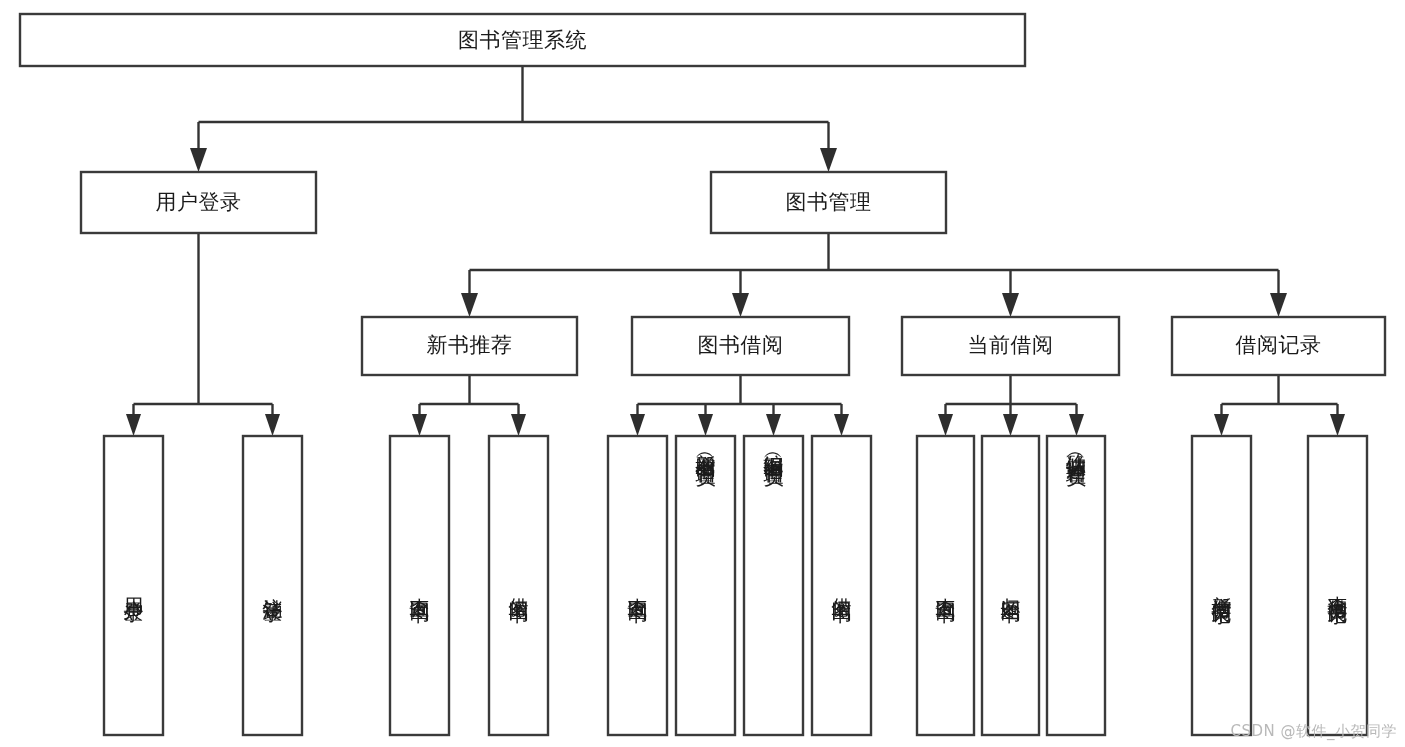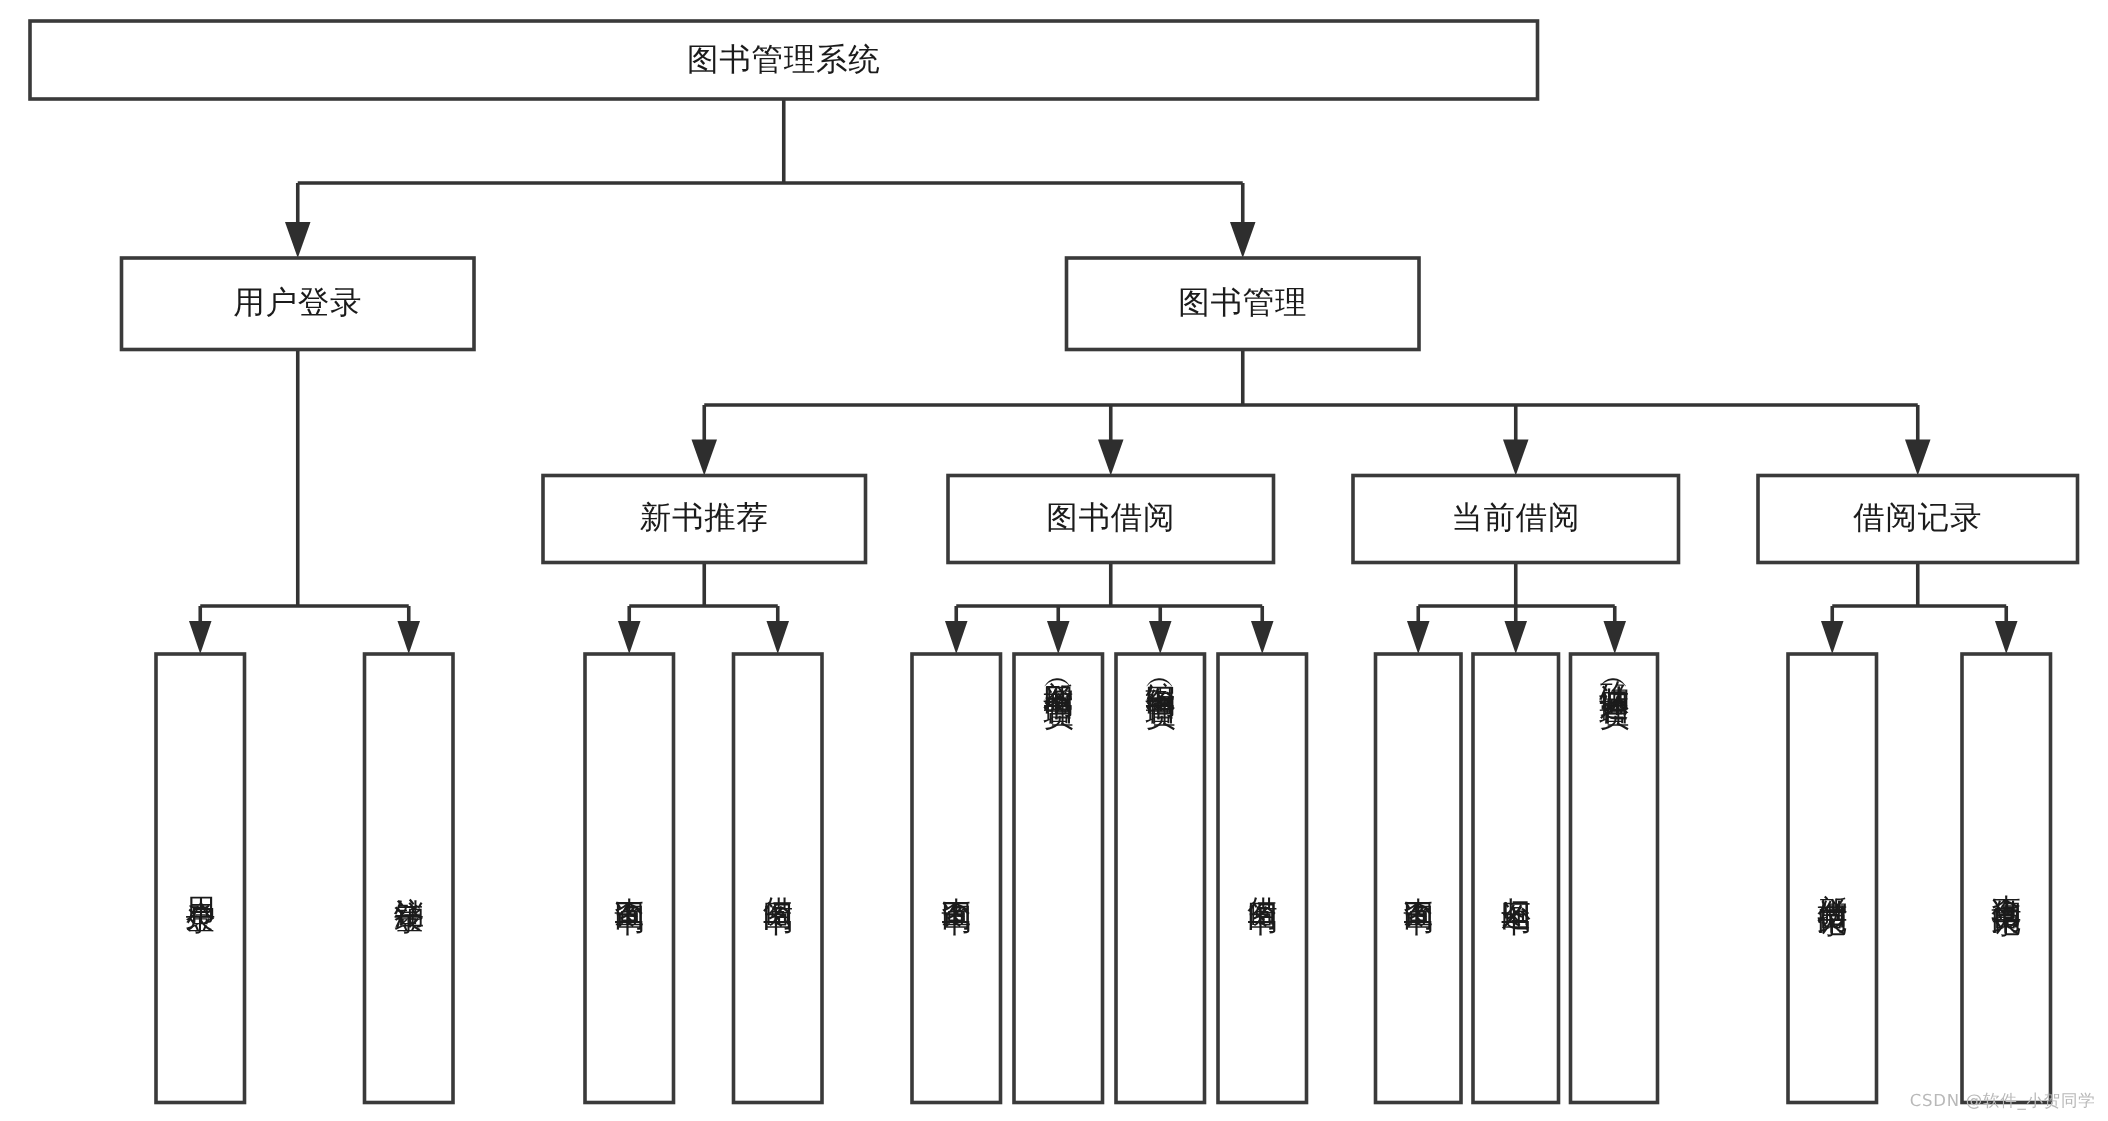--- a/index.html
+++ b/index.html
@@ -67,21 +67,21 @@
     color: #1b1b1b;
     letter-spacing: 2px;
     white-space: nowrap;
     text-align: center;
   }
   .watermark {
     position: absolute;
     right: 8px;
     bottom: 6px;
     font-family: "DejaVu Sans", "Liberation Sans", sans-serif;
-    font-size: 11px;
+    font-size: 15px;
     color: #b9b9b9;
     white-space: nowrap;
     letter-spacing: 0.5px;
   }
 </style>
 </head>
 <body>
 
 <div id="diagram-root">
 

